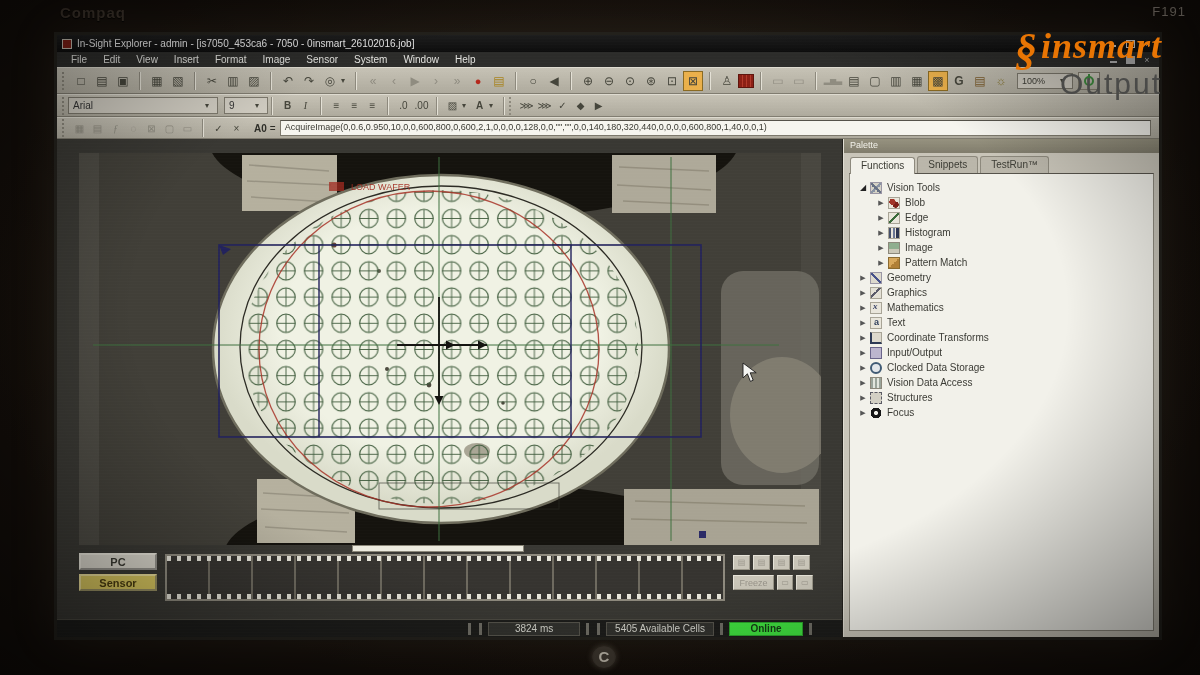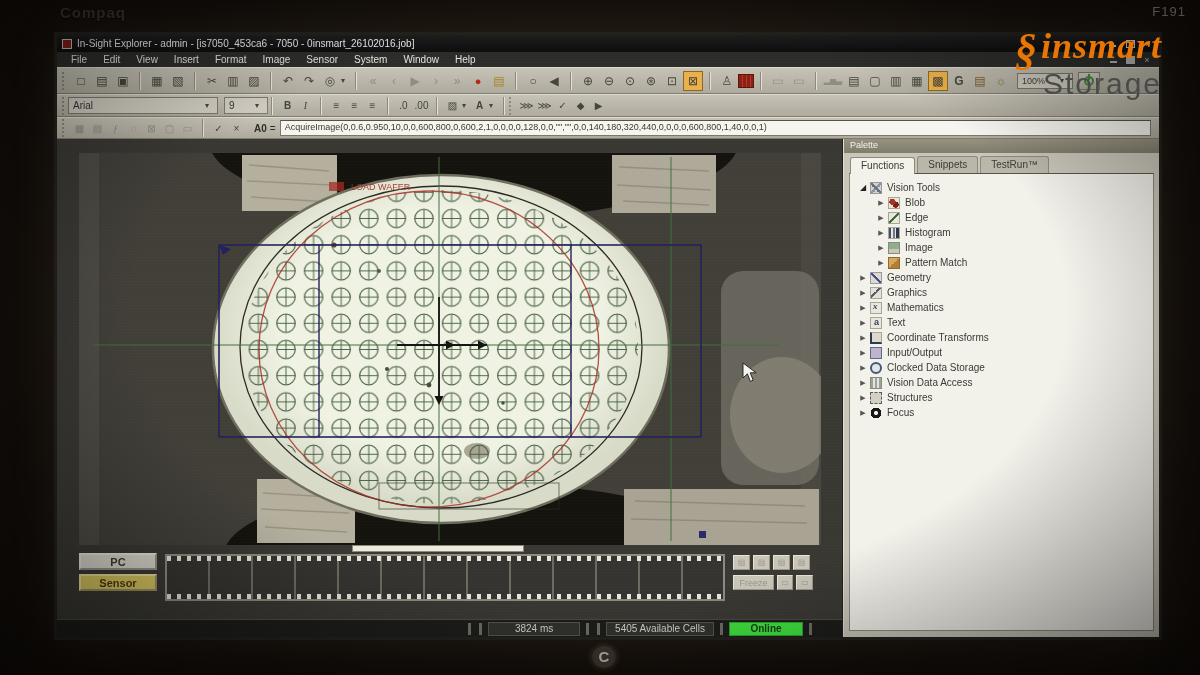--- a/index.html
+++ b/index.html
@@ -537,18 +537,18 @@
       </div>
     </div>
 
     <div class="scanlines"></div>
   </div>
 
   <div class="watermark">
     <div class="wm-line">
       <span class="wm-glyph">§</span><span class="wm-name">insmart</span>
     </div>
-    <div class="wm-sub">Storage</div>
+    <div class="wm-sub">Output</div>
   </div>
 
   <div class="monitor-logo">C</div>
   <div class="vignette"></div>
 </div>
 
 </body></html>

